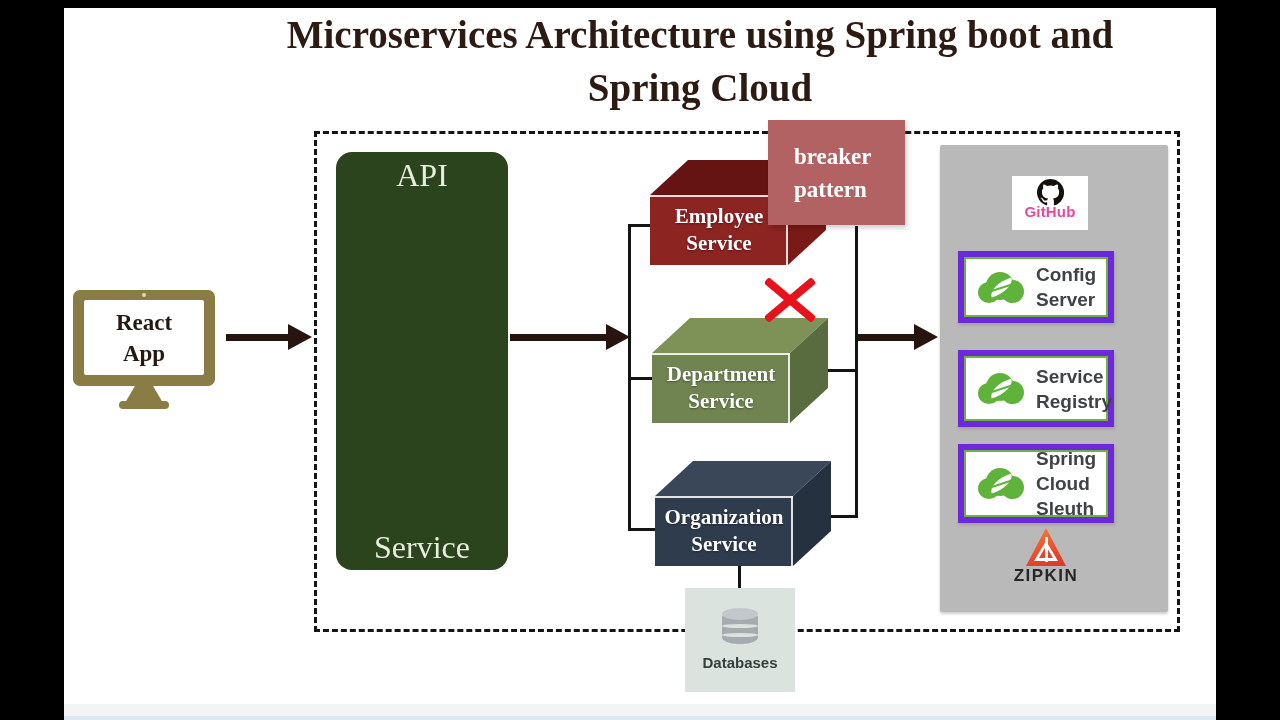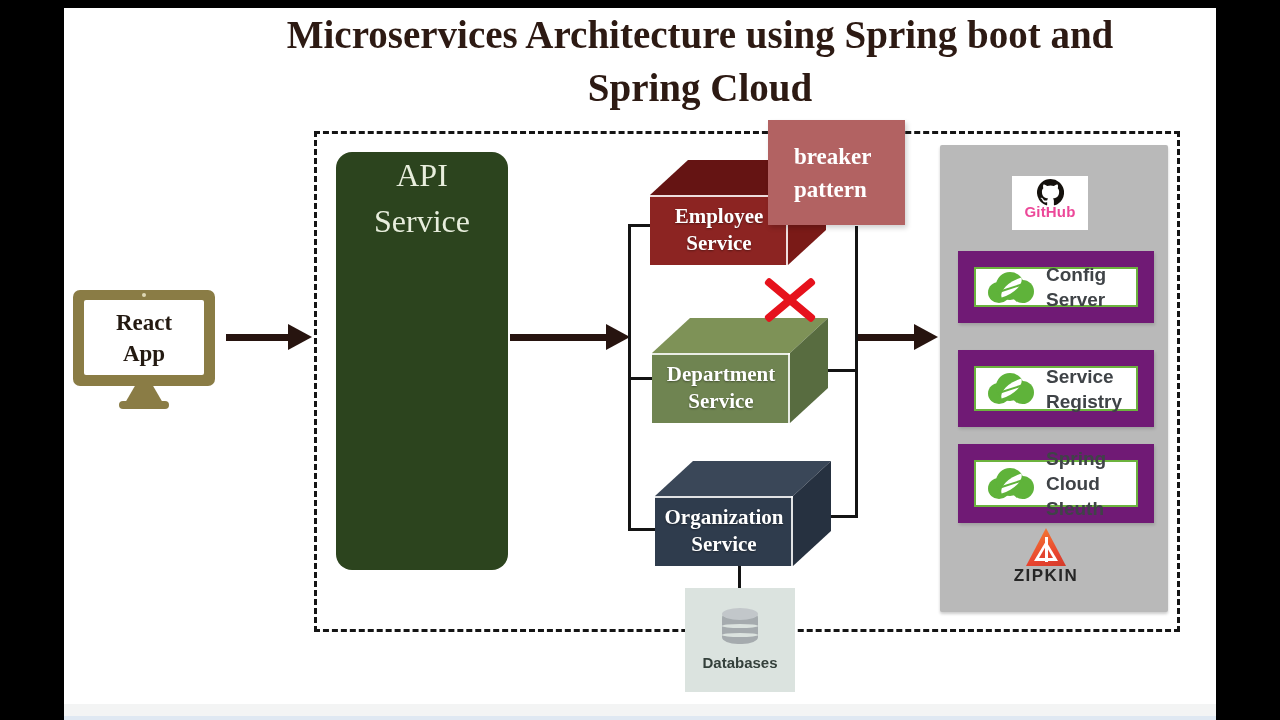--- a/index.html
+++ b/index.html
@@ -52,21 +52,21 @@
   #arrow-infra{ left:856px; top:324px; width:82px; }
   #arrow-infra .shaft{ width:60px; } #arrow-infra .head{ left:58px; }
 
   
   .cline{ position:absolute; background:#141414; }
 
   
   .gateway{
     position:absolute; left:336px; top:152px; width:172px; height:418px;
     background:#2c441e; border-radius:16px; display:flex; flex-direction:column;
-    align-items:center; justify-content:flex-start;
+    align-items:center; justify-content:space-between;
   }
   .gateway .line{ font-family:"Liberation Serif", serif; font-size:32px;
     line-height:46px; color:#e8eedd; }
 
   
   .box3d{ position:absolute; width:176px; height:105px; }
   .box3d .face-top{ position:absolute; left:0; top:0; width:176px; height:35px;
     clip-path:polygon(38px 0px,176px 0px,138px 35px,0px 35px); }
   .box3d .face-right{ position:absolute; left:138px; top:0; width:38px; height:105px;
     clip-path:polygon(38px 0px,38px 70px,0px 105px,0px 35px); }
@@ -117,22 +117,22 @@
     background:#dbe3df; border-radius:50%; }
   .db-label{ margin-top:8px; font-size:15px; font-weight:700; color:#34403b; }
 
   
   .panel{ position:absolute; left:940px; top:145px; width:228px; height:467px;
     background:#b9b9b9; border-radius:2px; box-shadow:0 2px 3px rgba(0,0,0,.2); }
   .github-box{ position:absolute; left:1012px; top:176px; width:76px; height:54px;
     background:#fff; display:flex; flex-direction:column; align-items:center; padding-top:3px; }
   .github-label{ font-size:15px; font-weight:700; color:#ec4899; margin-top:-3px;
     letter-spacing:0.2px; }
-  .spring-box{ position:absolute; left:958px; width:196px; background:#701a75;
-    padding:16px; box-shadow:1px 2px 3px rgba(0,0,0,.15); }
+  .spring-box{ position:absolute; left:958px; width:156px; background:#6d28d9;
+    padding:6px; box-shadow:1px 2px 3px rgba(0,0,0,.15); }
   #spring-config{ top:251px; height:72px; }
   #spring-registry{ top:350px; height:77px; }
   #spring-sleuth{ top:444px; height:79px; }
   .spring-inner{ width:100%; height:100%; border:2px solid #6cb33e; background:#fff;
     display:flex; align-items:center; gap:12px; padding-left:12px; }
   .spring-label{ font-size:19px; line-height:25px; color:#3f4347; font-weight:700; }
 
   
   .scloud{ position:relative; width:46px; height:31px; flex:0 0 auto; }
   .scloud i{ position:absolute; background:#5fb33a; border-radius:50%; }

